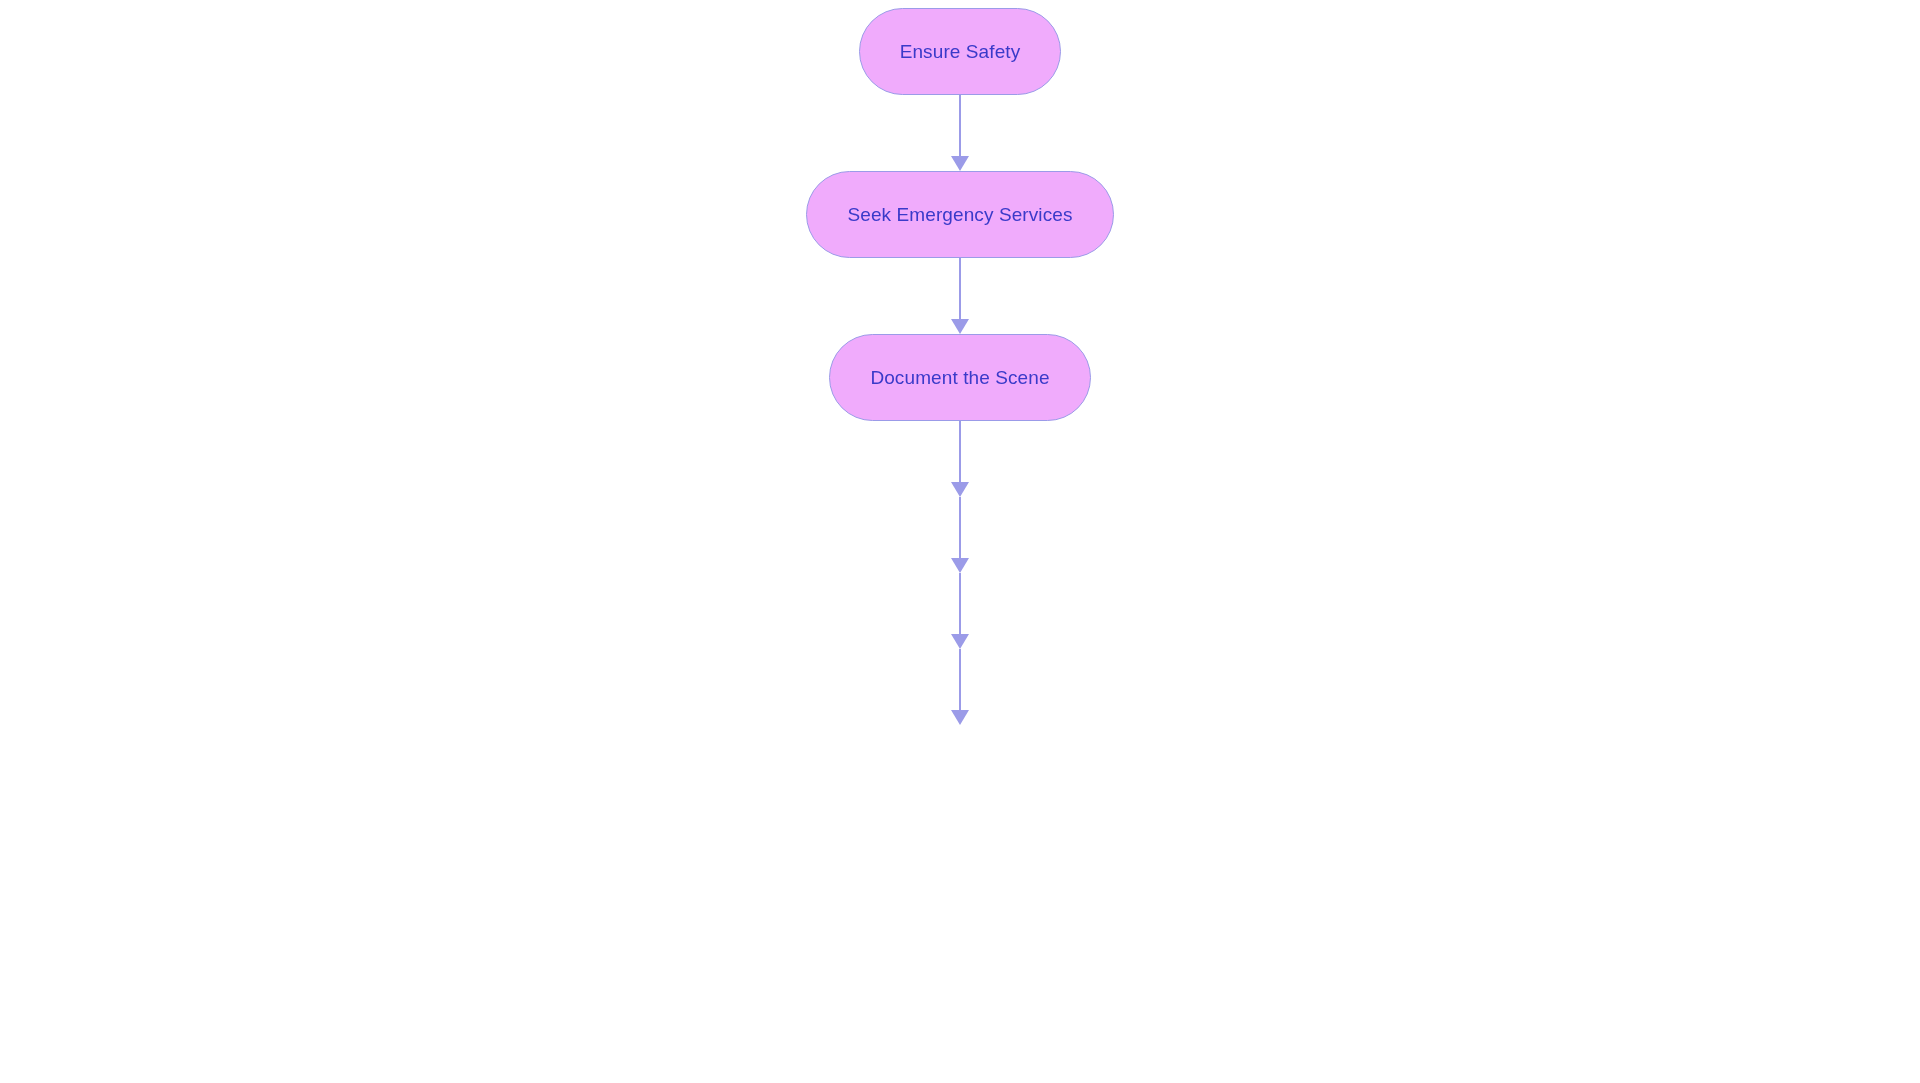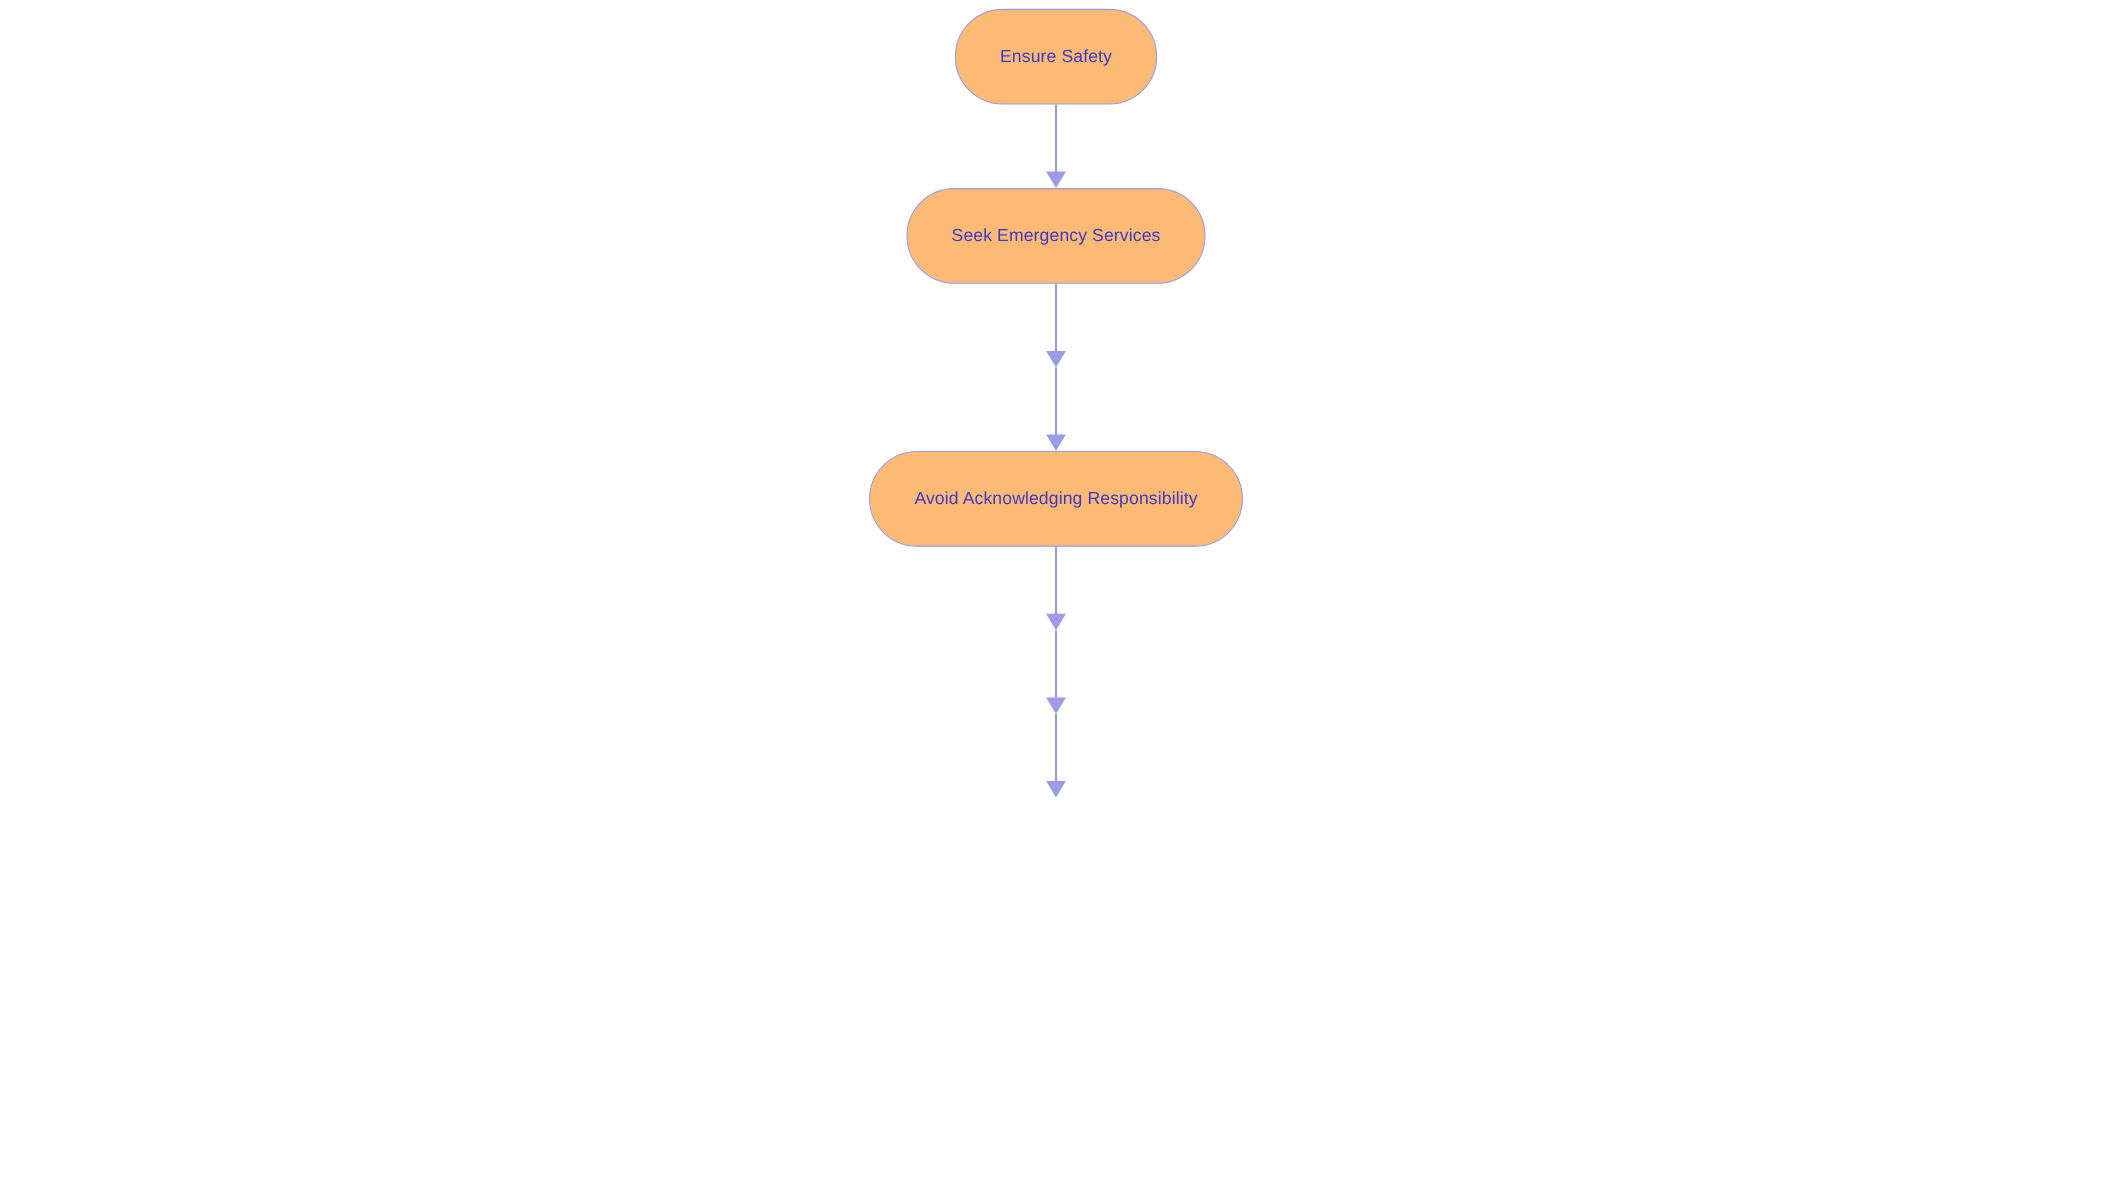--- a/index.html
+++ b/index.html
@@ -32,24 +32,24 @@
     align-items: center;
     justify-content: flex-start;
     padding-top: 8px;
     box-sizing: border-box;
   }
 
   .node {
     height: 87px;
     box-sizing: border-box;
     border-radius: 44px;
-    background: #fdba74;
+    background: #f0abfc;
     border: 1.4px solid #9b9be8;
     color: #3a3ac9;
-    font-size: 16px;
+    font-size: 19px;
     font-weight: 400;
     letter-spacing: 0.1px;
     display: flex;
     align-items: center;
     justify-content: center;
     padding: 0 40px;
     white-space: nowrap;
     flex: 0 0 auto;
   }
 
@@ -93,27 +93,27 @@
       <div class="head"></div>
     </div>
 
     <div class="node">Seek Emergency Services</div>
 
     <div class="connector">
       <div class="line"></div>
       <div class="head"></div>
     </div>
 
+    <div class="node">Document the Scene</div>
 
     <div class="connector">
       <div class="line"></div>
       <div class="head"></div>
     </div>
 
-    <div class="node">Avoid Acknowledging Responsibility</div>
 
     <div class="connector">
       <div class="line"></div>
       <div class="head"></div>
     </div>
 
 
     <div class="connector">
       <div class="line"></div>
       <div class="head"></div>

